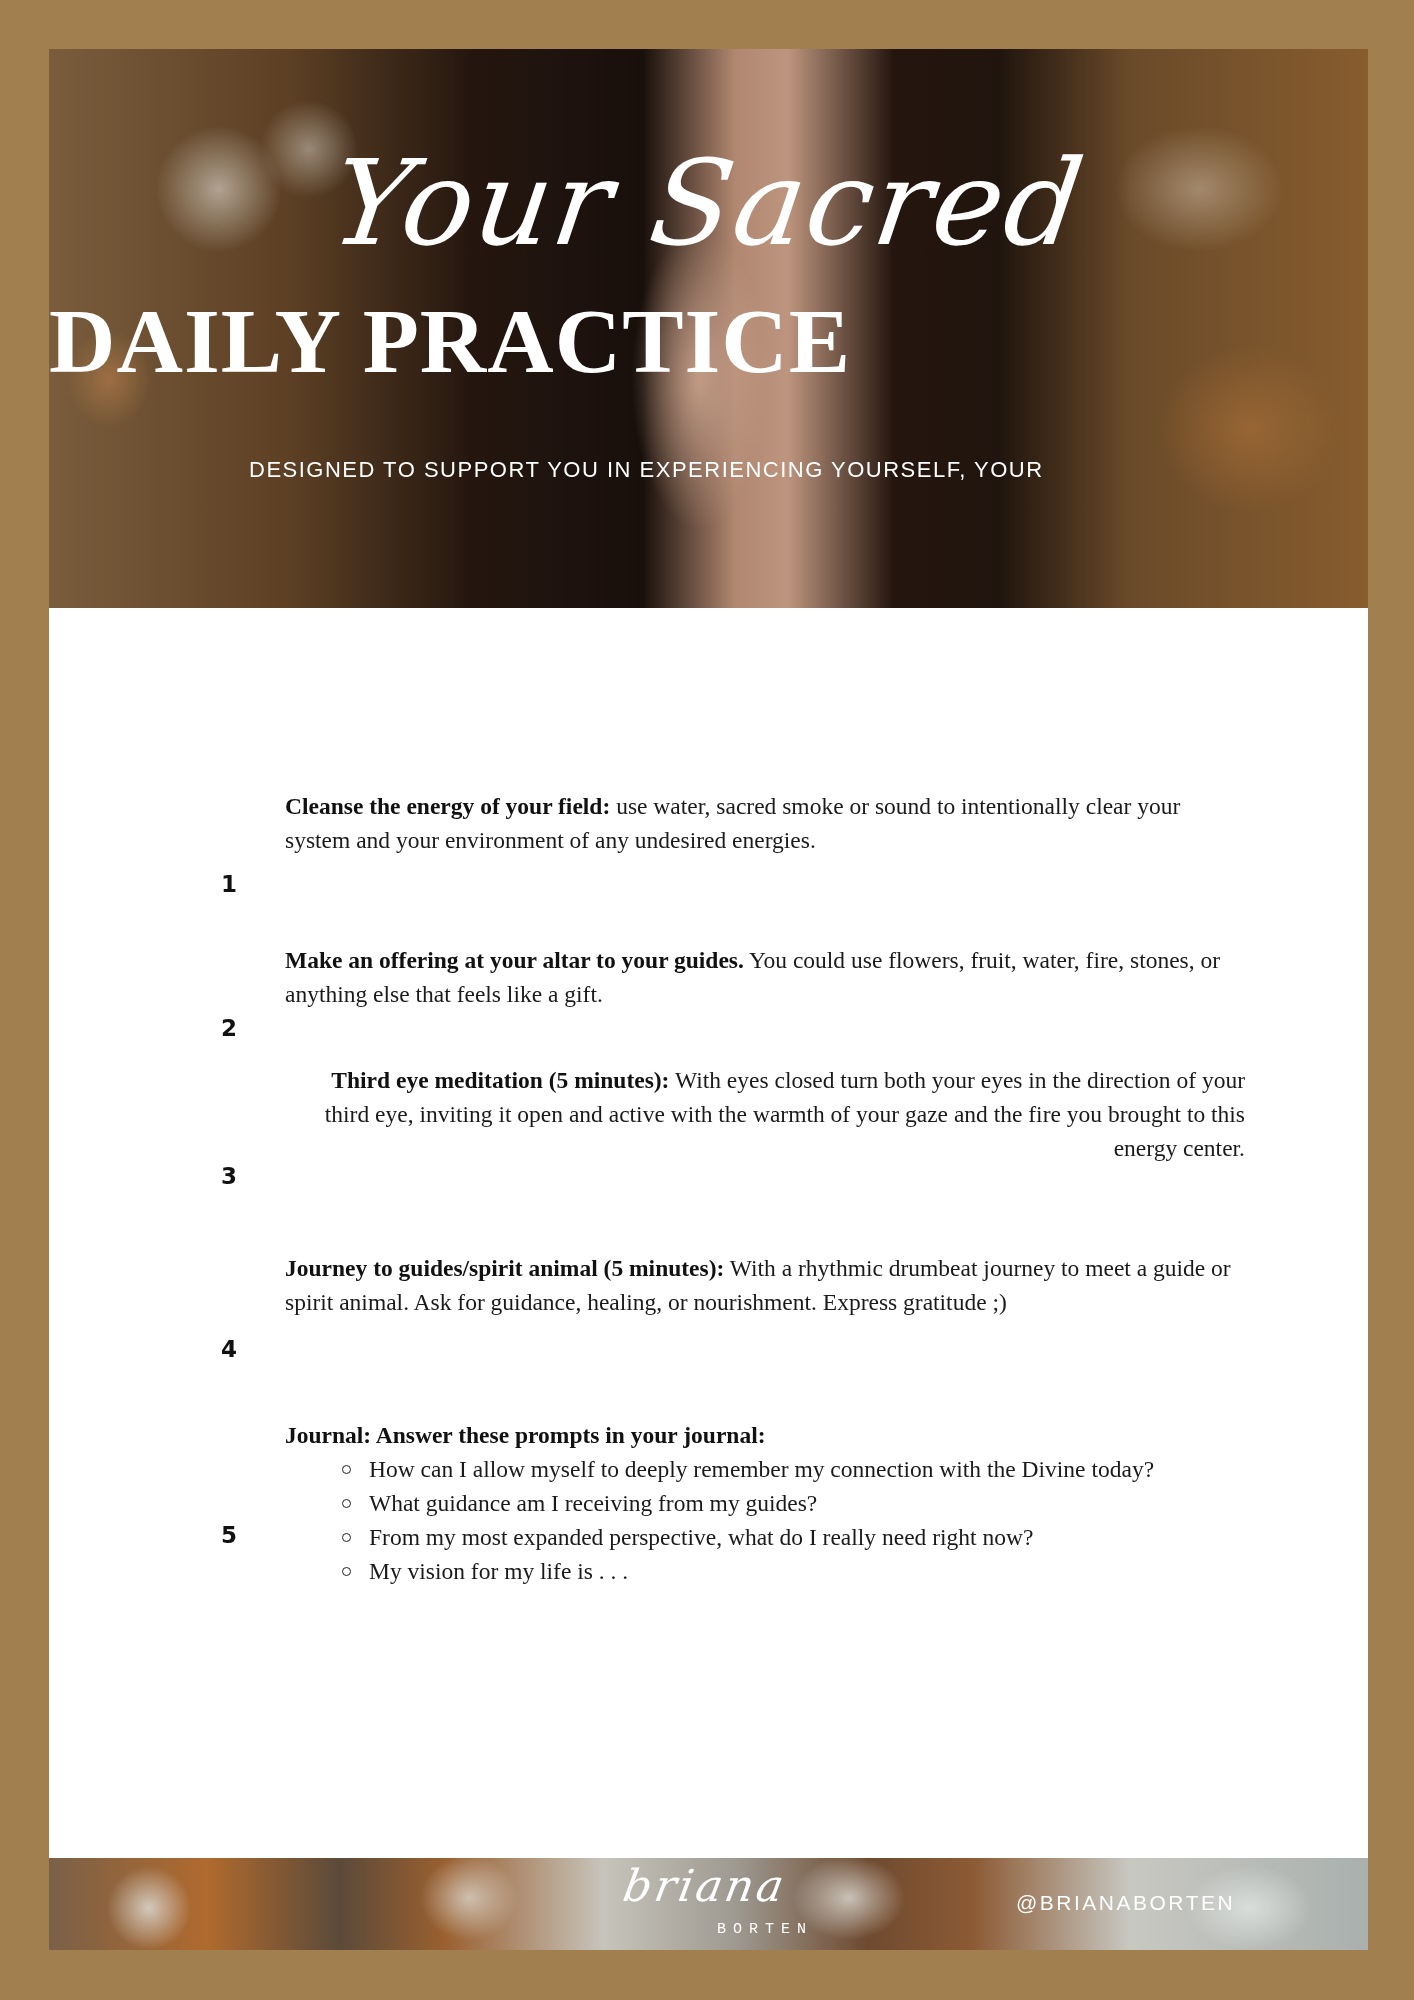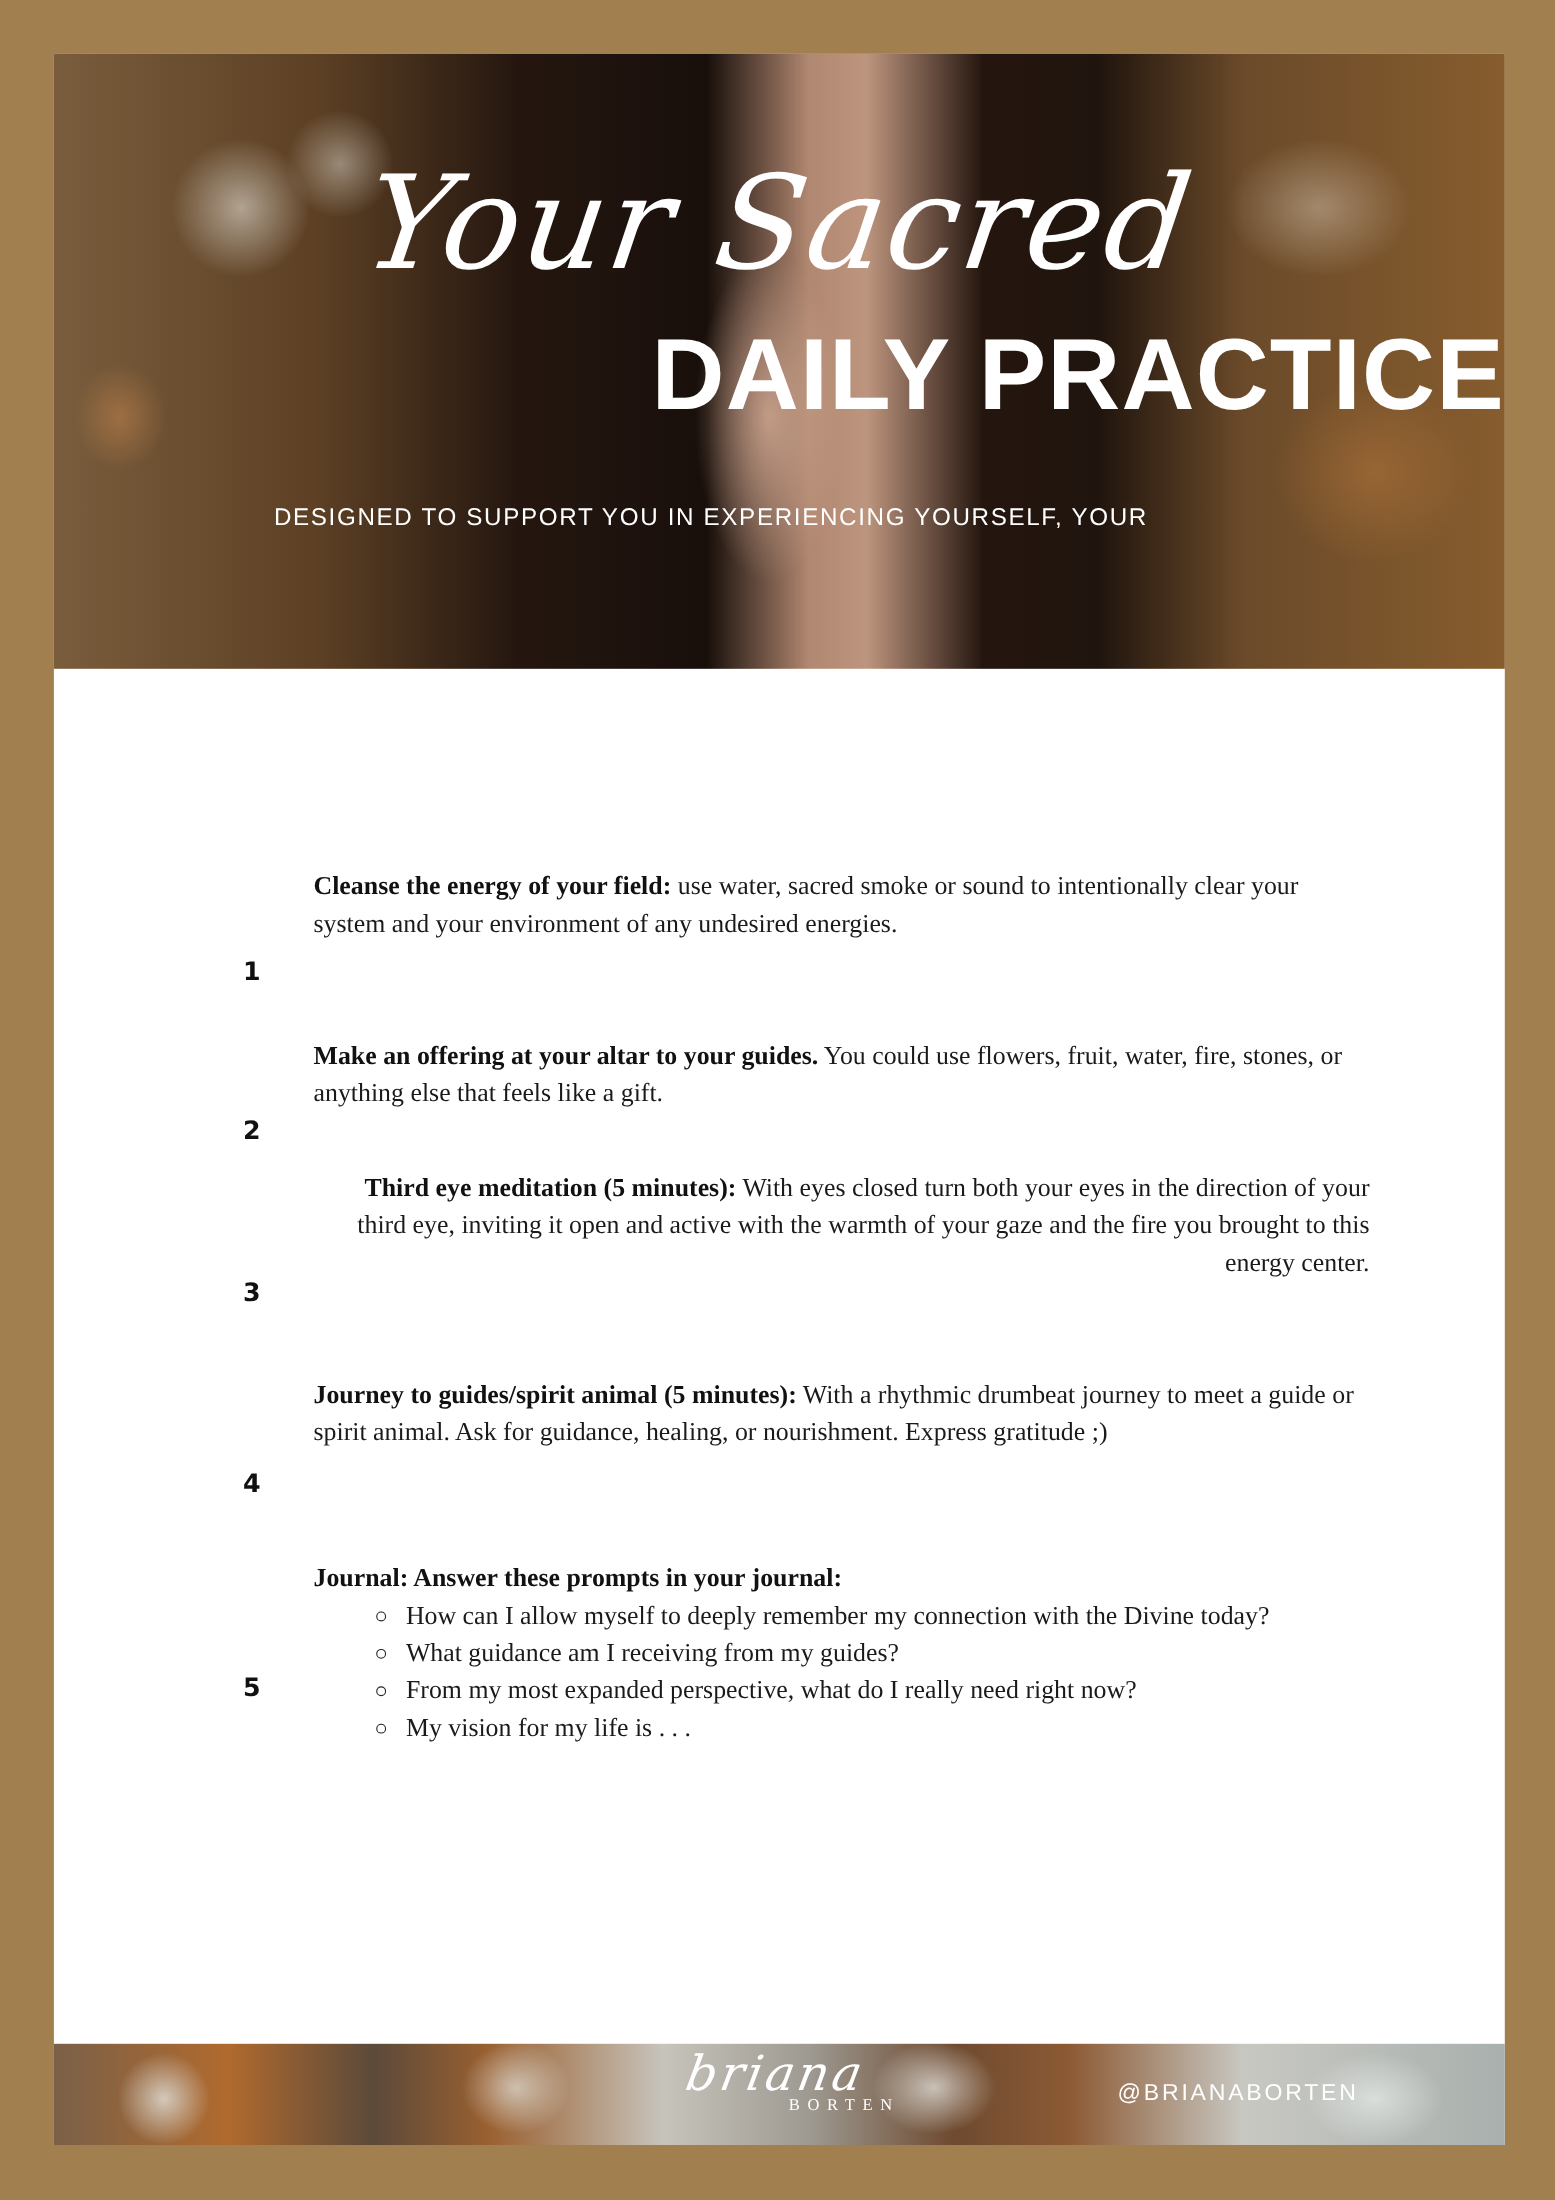--- a/index.html
+++ b/index.html
@@ -38,23 +38,23 @@
     font-family: "DejaVu Serif", serif;
     font-style: italic;
     font-size: 118px;
     font-weight: normal;
     letter-spacing: 2px;
     line-height: 1;
     transform: skewX(-8deg);
   }
   .hero-title {
     position: absolute; left: 0; width: 1319px; top: 246px;
-    text-align: right;
+    text-align: left;
     color: #fff;
-    font-family: Liberation Sans, sans-serif;
+    font-family: Liberation Serif, serif;
     font-weight: bold;
     font-size: 92px;
     letter-spacing: 1px;
     line-height: 1;
   }
   .hero-sub {
     position: absolute; left: 200px; width: 919px; top: 408px;
     text-align: left;
     color: #fff;
     font-family: "Liberation Sans", sans-serif;
@@ -105,23 +105,23 @@
     position: absolute; left: 575px; top: 6px;
     color: #fff;
     font-family: "DejaVu Serif", serif;
     font-style: italic;
     font-size: 44px;
     letter-spacing: 3px;
     line-height: 1;
     transform: skewX(-10deg);
   }
   .brand-sub {
-    position: absolute; left: 668px; top: 48px;
+    position: absolute; left: 668px; top: 63px;
     color: #fff;
-    font-family: Liberation Serif, serif;
+    font-family: Liberation Mono, monospace;
     font-size: 15px;
     letter-spacing: 7px;
   }
   .handle {
     position: absolute; left: 967px; top: 33px;
     color: #fff;
     font-family: "Liberation Sans", sans-serif;
     font-size: 21px;
     letter-spacing: 2.5px;
   }

